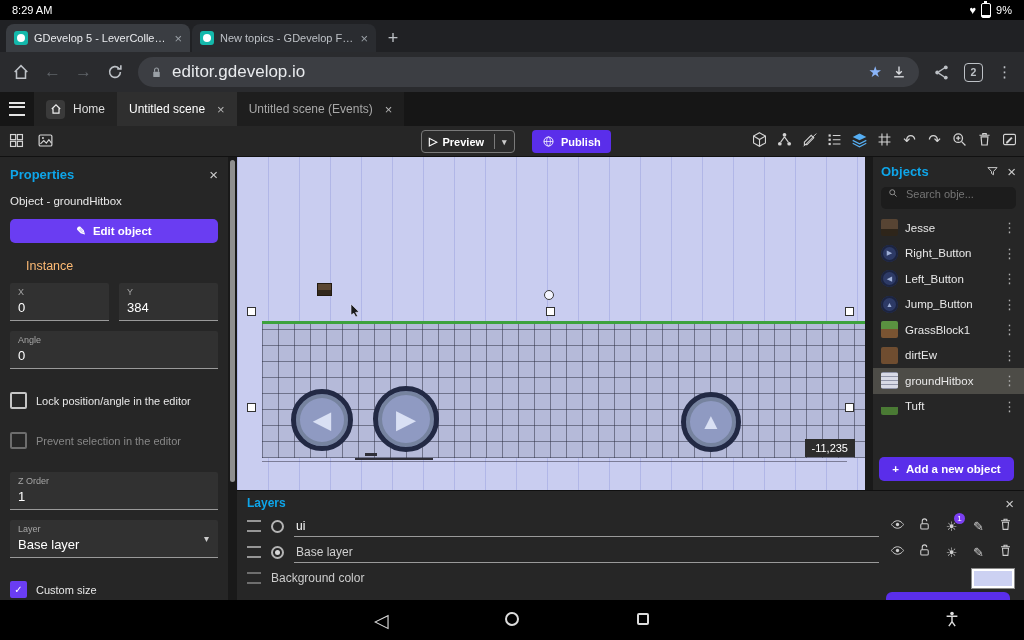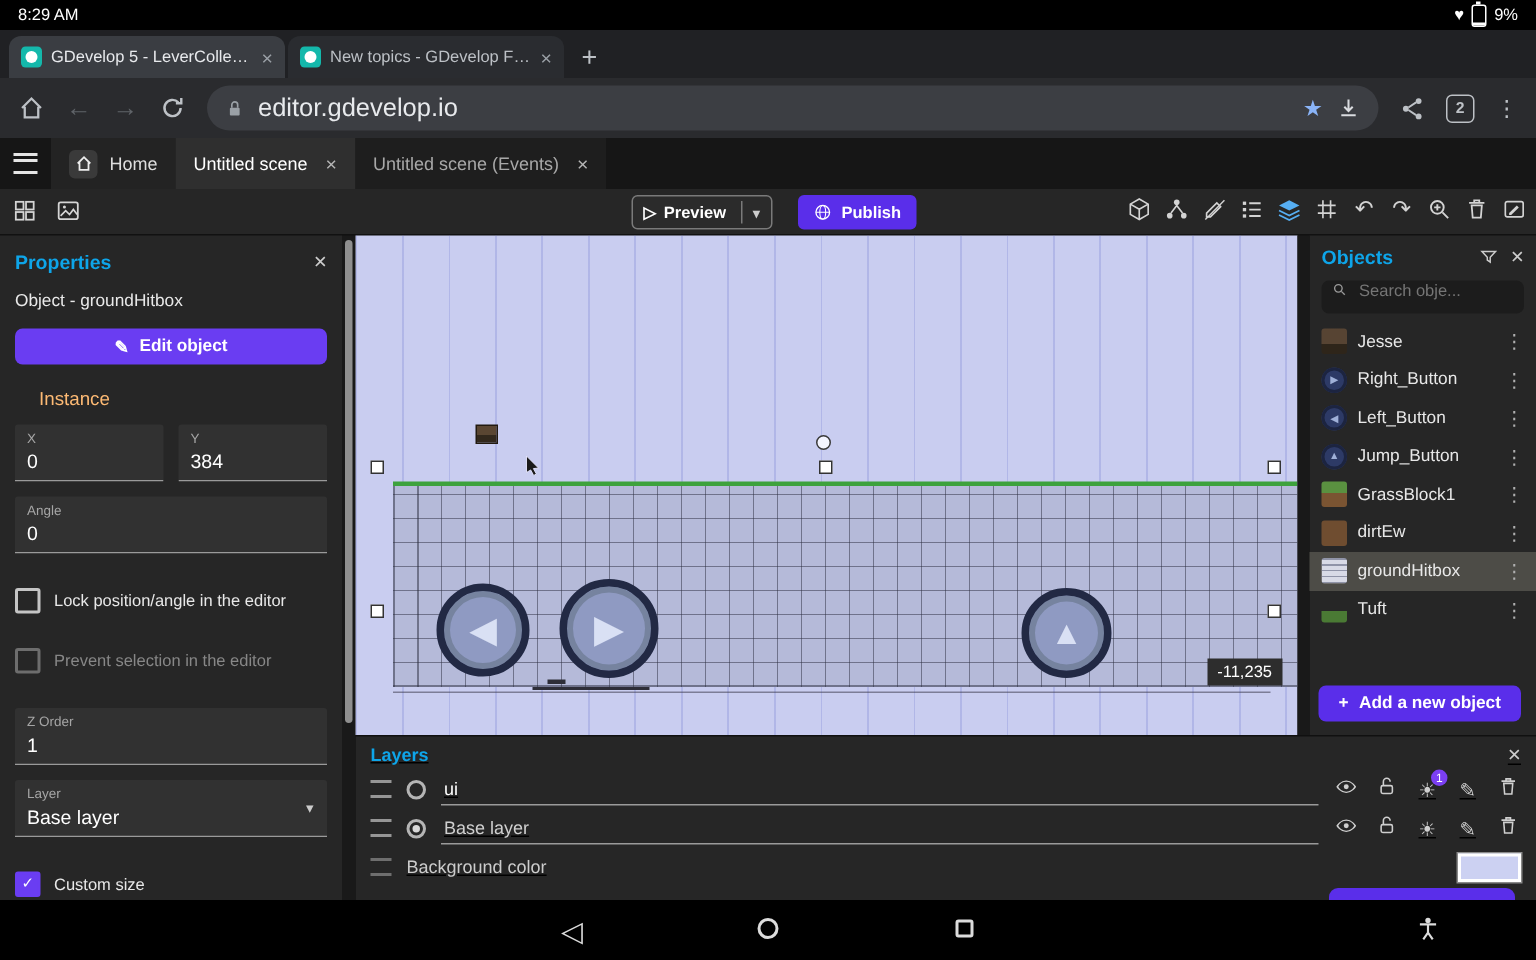--- a/index.html
+++ b/index.html
@@ -124,21 +124,21 @@
   .oicon.grass{background:linear-gradient(#5a9140 0 45%,#7a5432 45%);}
   .oicon.dirt{background:#6f4d30;}
   .oicon.hitbox{background:#d8dae6;background-image:repeating-linear-gradient(0deg,#9094a8 0 1px,transparent 1px 4px);}
   .oicon.tuft{background:linear-gradient(#262626 0 55%,#4a7a34 55%);}
   .oname{flex:1;font-size:11.5px;color:#e8e8e8;white-space:nowrap;overflow:hidden;text-overflow:ellipsis;}
   .okebab{color:#b0b0b0;font-size:13px;}
   .addobj{position:absolute;left:6px;right:10px;bottom:9px;height:24px;background:#5a2eea;border-radius:5px;
           color:#fff;font-size:11.5px;font-weight:bold;display:flex;align-items:center;justify-content:center;gap:7px;}
 
   
-  .layers{position:absolute;left:237px;top:490px;width:787px;height:110px;background:#262626;border-top:1px solid #101010;box-sizing:border-box;text-decoration:underline;}
+  .layers{position:absolute;left:237px;top:490px;width:787px;height:110px;background:#262626;border-top:1px solid #101010;box-sizing:border-box;}
   .layers .panel-head{padding:2px 10px 0;height:20px;}
   .lrow{height:26px;display:flex;align-items:center;gap:10px;padding:0 10px;}
   .drag{width:14px;height:8px;border-top:2px solid #969696;border-bottom:2px solid #969696;flex:none;}
   .radio{width:13px;height:13px;border:2px solid #b5b5b5;border-radius:50%;flex:none;box-sizing:border-box;position:relative;}
   .radio.sel:after{content:"";position:absolute;left:2px;top:2px;width:5px;height:5px;border-radius:50%;background:#d8d8d8;}
   .lname{flex:1;border-bottom:1px solid #9a9a9a;font-size:12px;color:#fff;padding:3px 2px;}
   .lname.gray{color:#cfcfcf;}
   .lic{width:17px;text-align:center;color:#cfcfcf;font-size:13px;position:relative;flex:none;}
   .licsvg{width:15px;height:15px;color:#cfcfcf;}
   .badge{position:absolute;right:-5px;top:-6px;width:11px;height:11px;border-radius:50%;background:#7b3ff2;

